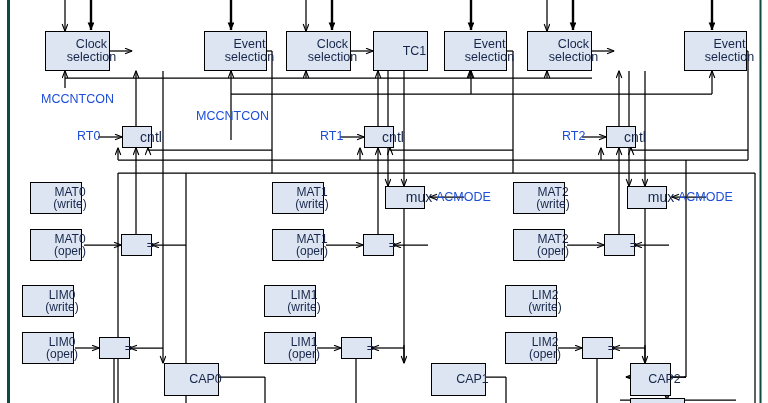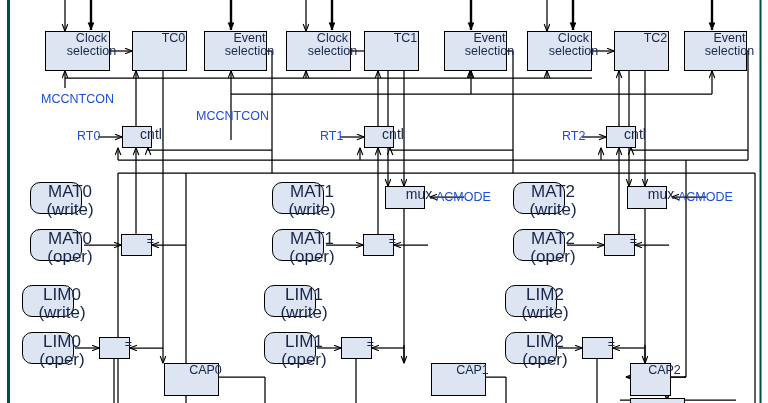--- a/index.html
+++ b/index.html
@@ -3,26 +3,26 @@
 <meta charset="utf-8">
 <style>
   html,body{margin:0;padding:0;background:#ffffff;}
   body{width:768px;height:403px;overflow:hidden;
        font-family:"Liberation Sans","DejaVu Sans",sans-serif;}
   #stage{position:relative;width:768px;height:403px;background:#fff;}
   #svgroot{position:absolute;left:0;top:0;width:768px;height:403px;}
   .blk{position:absolute;box-sizing:border-box;background:#dde5f2;
        border:1.3px solid #000;color:#16264a;text-align:center;
        display:flex;flex-direction:column;align-items:center;
-       justify-content:flex-start;line-height:1.04;padding-left:28px;}
+       justify-content:center;line-height:1.04;padding-left:28px;}
   .blk span{display:block;white-space:nowrap;}
   .lbl{position:absolute;color:#1d4ed8;white-space:nowrap;background:transparent;}
   .f13{font-size:12.5px;}
   .f12{font-size:14px;}
-  .f115{font-size:17px;border-radius:10px;}
+  .f115{font-size:12px;}
 </style>
 </head>
 <body>
 
 <div id="stage">
 
   <svg id="svgroot" viewBox="0 0 768 403">
     <defs>
       <marker id="ah" markerWidth="9" markerHeight="9" refX="7.6" refY="3.2" orient="auto" markerUnits="userSpaceOnUse">
         <path d="M0.6,0.4 L7.8,3.2 M0.6,6.0 L7.8,3.2" stroke="#000" stroke-width="1.1" fill="none"></path>
@@ -154,23 +154,20 @@
       <line x1="667" y1="390" x2="667" y2="400" marker-end="url(#ah)"></line>
       <line x1="620" y1="400" x2="736" y2="400"></line>
 
     </g>
   </svg>
 
   <div class="blk f13" style="left:45px;  top:31px;  width:65px; height:40px;">
     <span>Clock</span>
     <span>selection</span>
   </div>
-  <div class="blk f13" style="left:132px; top:31px; width:55px; height:40px;">
-    <span>TC0</span>
-  </div>
   <div class="blk f13" style="left:204px; top:31px; width:63px; height:40px;">
     <span>Event</span>
     <span>selection</span>
   </div>
   <div class="lbl f13" style="left:41px; top:92px;">MCCNTCON</div>
   <div class="lbl f13" style="left:77px; top:129px;">RT0</div>
   <div class="blk f12" style="left:122px; top:126px; width:30px; height:22px;">
     <span>cntl</span>
   </div>
   <div class="blk f115" style="left:30px; top:182px; width:52px; height:32px;">
@@ -196,21 +193,21 @@
     <span>=</span>
   </div>
   <div class="blk f13" style="left:164px; top:363px; width:55px; height:33px;">
     <span>CAP0</span>
   </div>
 
   <div class="blk f13" style="left:286px; top:31px; width:65px; height:40px;">
     <span>Clock</span>
     <span>selection</span>
   </div>
-  <div class="blk f13" style="left:364px; top:31px; width:55px; height:40px;">
+  <div class="blk f13" style="left:373px; top:31px; width:55px; height:40px;">
     <span>TC1</span>
   </div>
   <div class="blk f13" style="left:444px; top:31px; width:63px; height:40px;">
     <span>Event</span>
     <span>selection</span>
   </div>
   <div class="lbl f13" style="left:196px; top:109px;">MCCNTCON</div>
   <div class="lbl f13" style="left:320px; top:129px;">RT1</div>
   <div class="blk f12" style="left:364px; top:126px; width:30px; height:22px;">
     <span>cntl</span>
@@ -242,23 +239,20 @@
     <span>=</span>
   </div>
   <div class="blk f13" style="left:389px; top:363px; width:55px; height:33px;margin-left:42px;">
     <span>CAP1</span>
   </div>
 
   <div class="blk f13" style="left:527px; top:31px; width:65px; height:40px;">
     <span>Clock</span>
     <span>selection</span>
   </div>
-  <div class="blk f13" style="left:614px; top:31px; width:55px; height:40px;">
-    <span>TC2</span>
-  </div>
   <div class="blk f13" style="left:684px; top:31px; width:63px; height:40px;">
     <span>Event</span>
     <span>selection</span>
   </div>
   <div class="lbl f13" style="left:562px; top:129px;">RT2</div>
   <div class="blk f12" style="left:606px; top:126px; width:30px; height:22px;">
     <span>cntl</span>
   </div>
   <div class="blk f12" style="left:627px; top:186px; width:40px; height:23px;">
     <span>mux</span>

